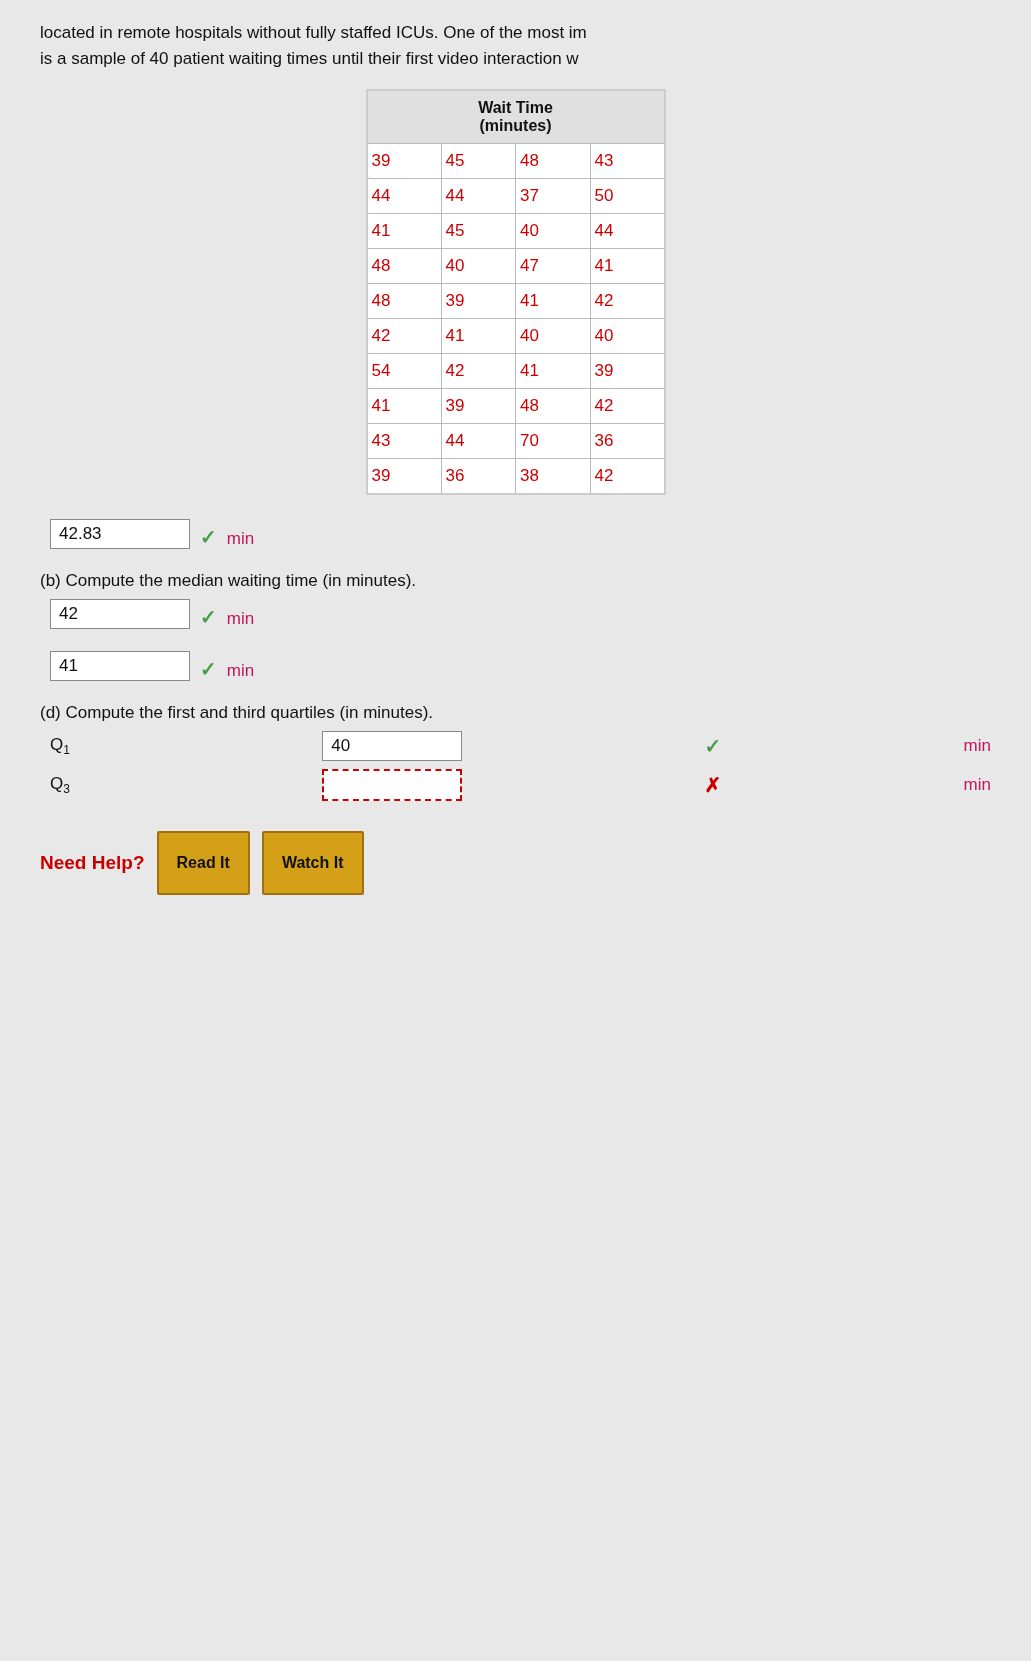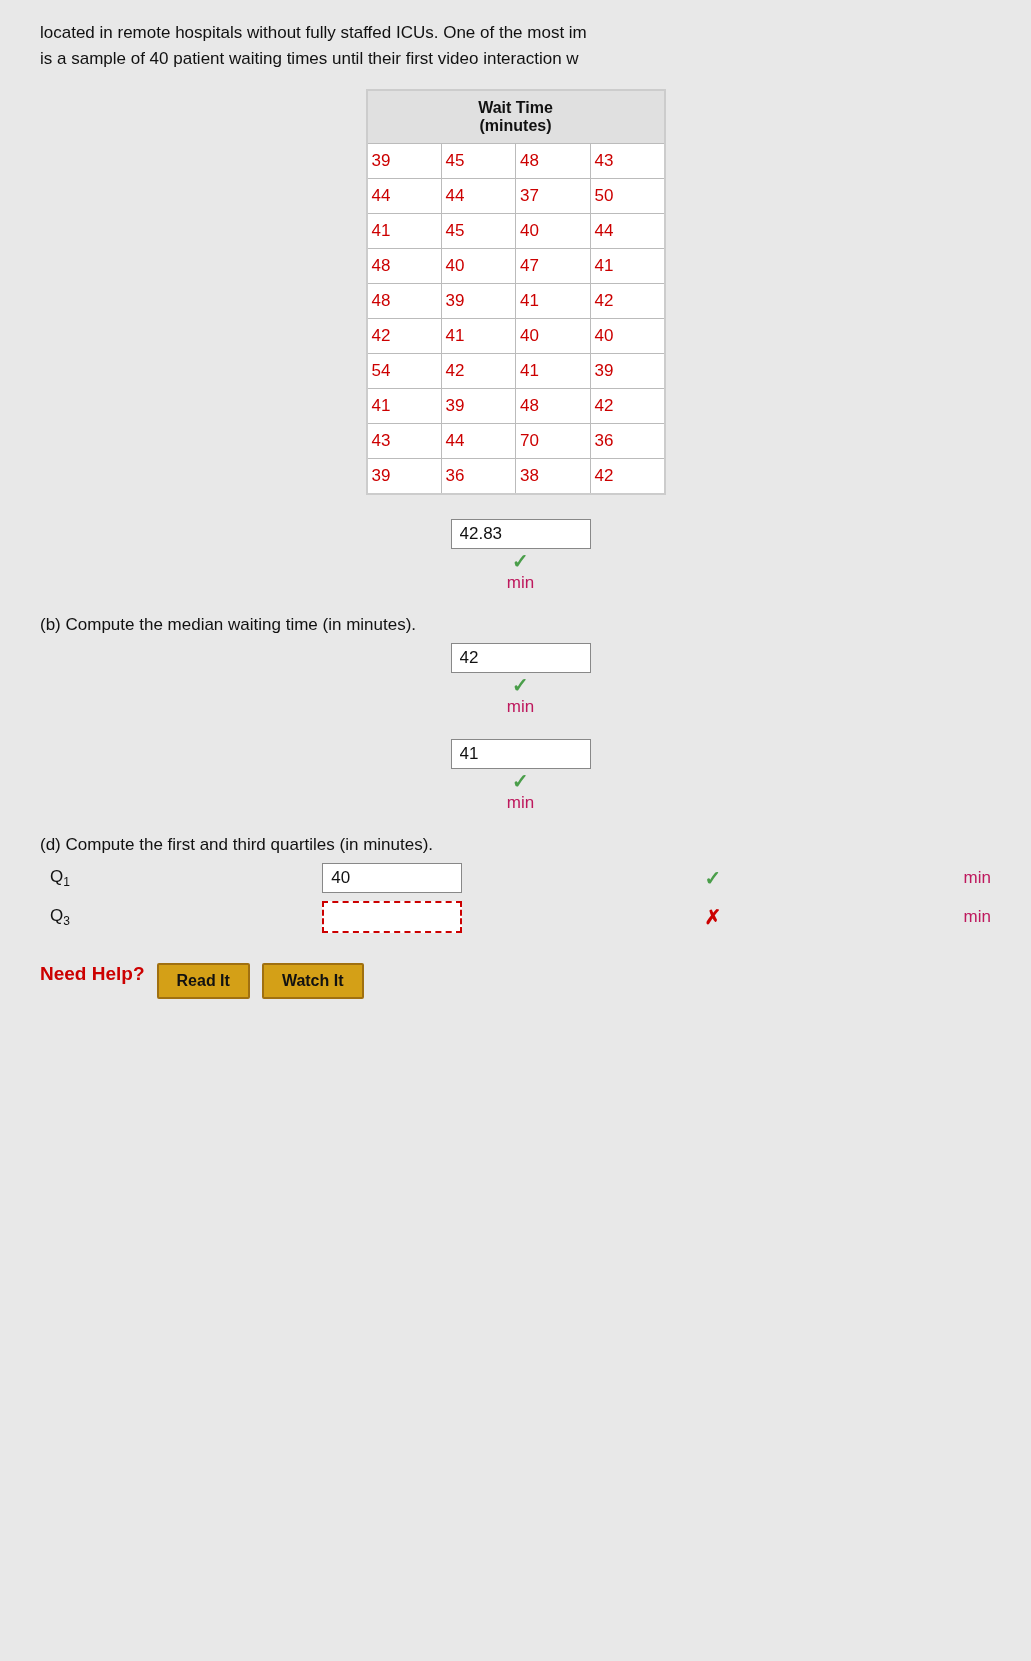--- a/index.html
+++ b/index.html
@@ -48,23 +48,23 @@
     .question-block {
       margin-bottom: 22px;
     }
     .question-label {
       font-size: 17px;
       margin-bottom: 8px;
       color: #111;
     }
     .answer-row {
       display: flex;
-      align-items: center;
+      align-items: flex-end;
+      gap: 10px;
       margin-left: 10px;
-      flex-direction: column;
     }
     .answer-input {
       border: 1px solid #888;
       background: white;
       font-size: 17px;
       padding: 4px 8px;
       width: 140px;
       color: #111;
     }
     .answer-input-dashed {
@@ -96,33 +96,34 @@
       margin-bottom: 8px;
       justify-content: space-between;
     }
     .quartile-label {
       font-size: 17px;
       color: #111;
       width: 30px;
     }
     .need-help-row {
       display: flex;
+      align-items: center;
       gap: 12px;
       margin-top: 30px;
     }
     .need-help-text {
       font-size: 19px;
       font-weight: bold;
       color: #cc0000;
     }
     .help-button {
       background: #d4a017;
       color: #111;
       border: 2px solid #a07010;
-      padding: 7px 18px;
+      padding: 21px 18px;
       font-size: 16px;
       font-weight: bold;
       cursor: pointer;
       border-radius: 2px;
     }
     sub {
       font-size: 12px;
     }
   </style>
 </head>

